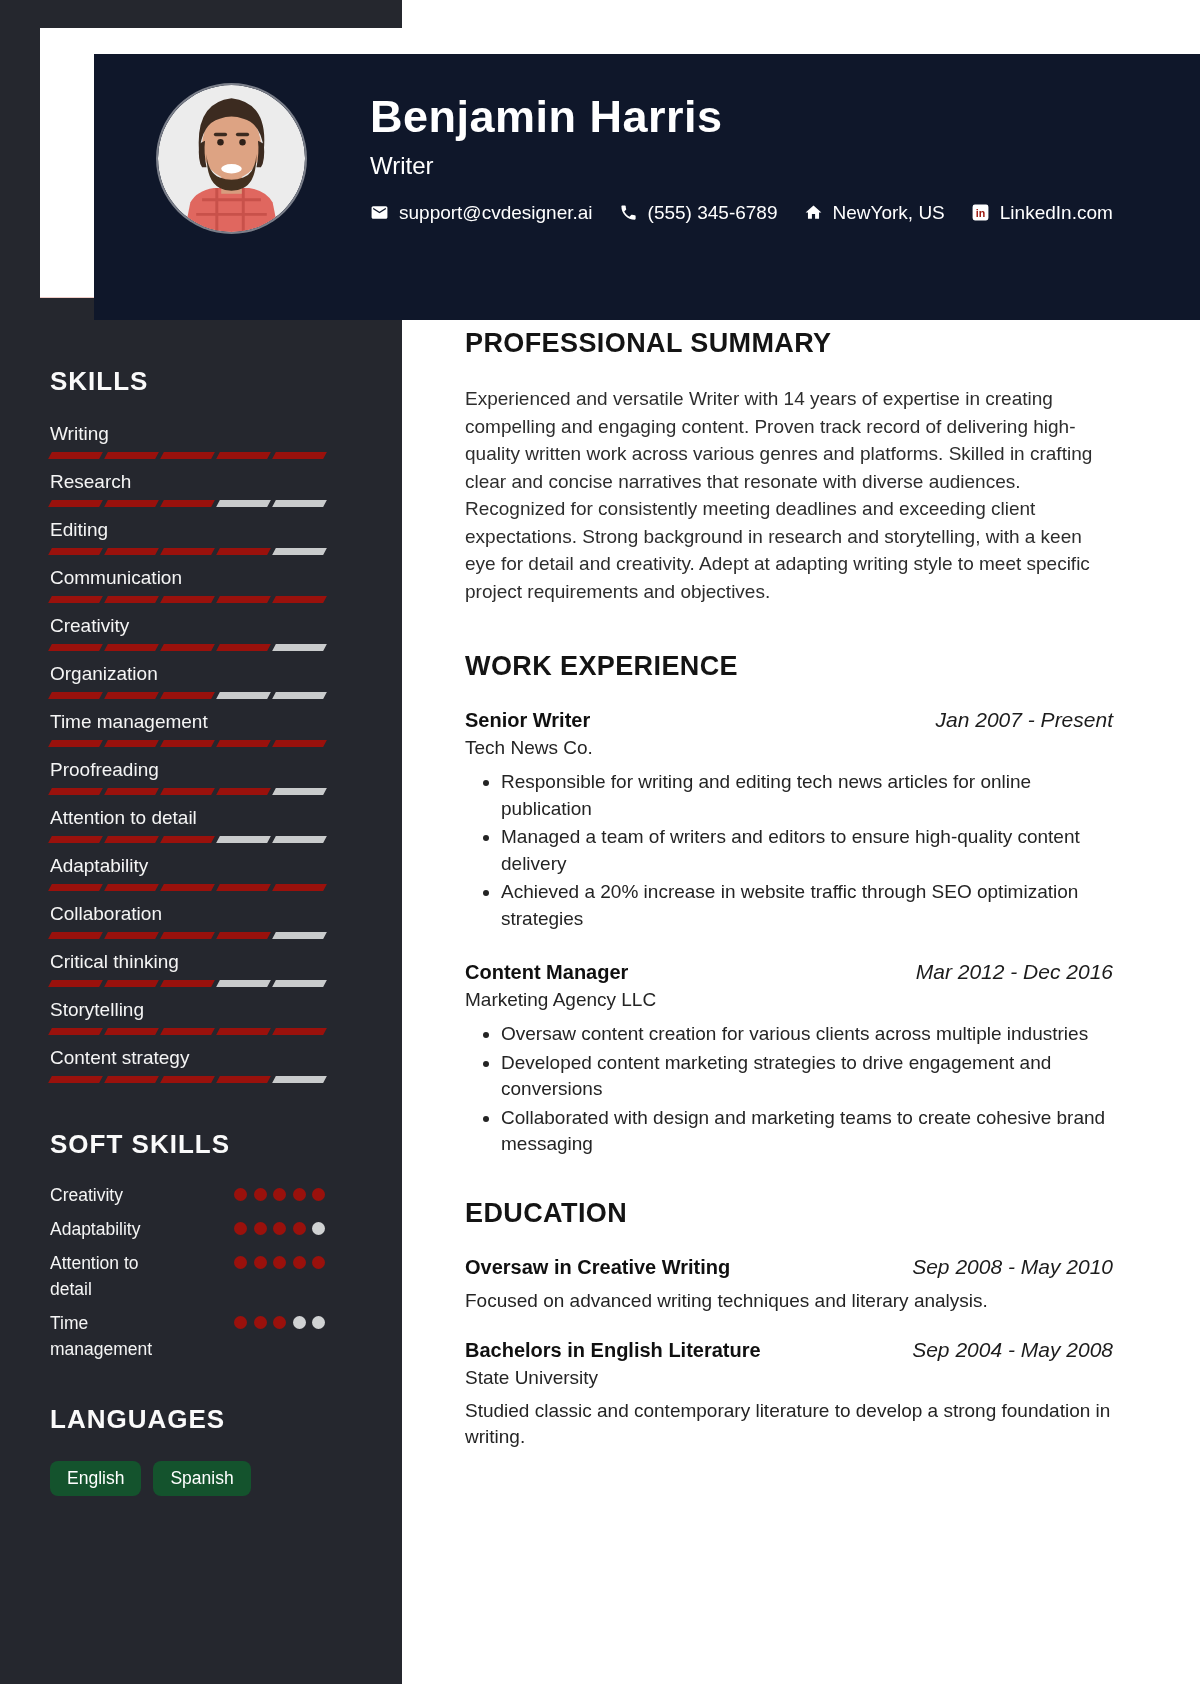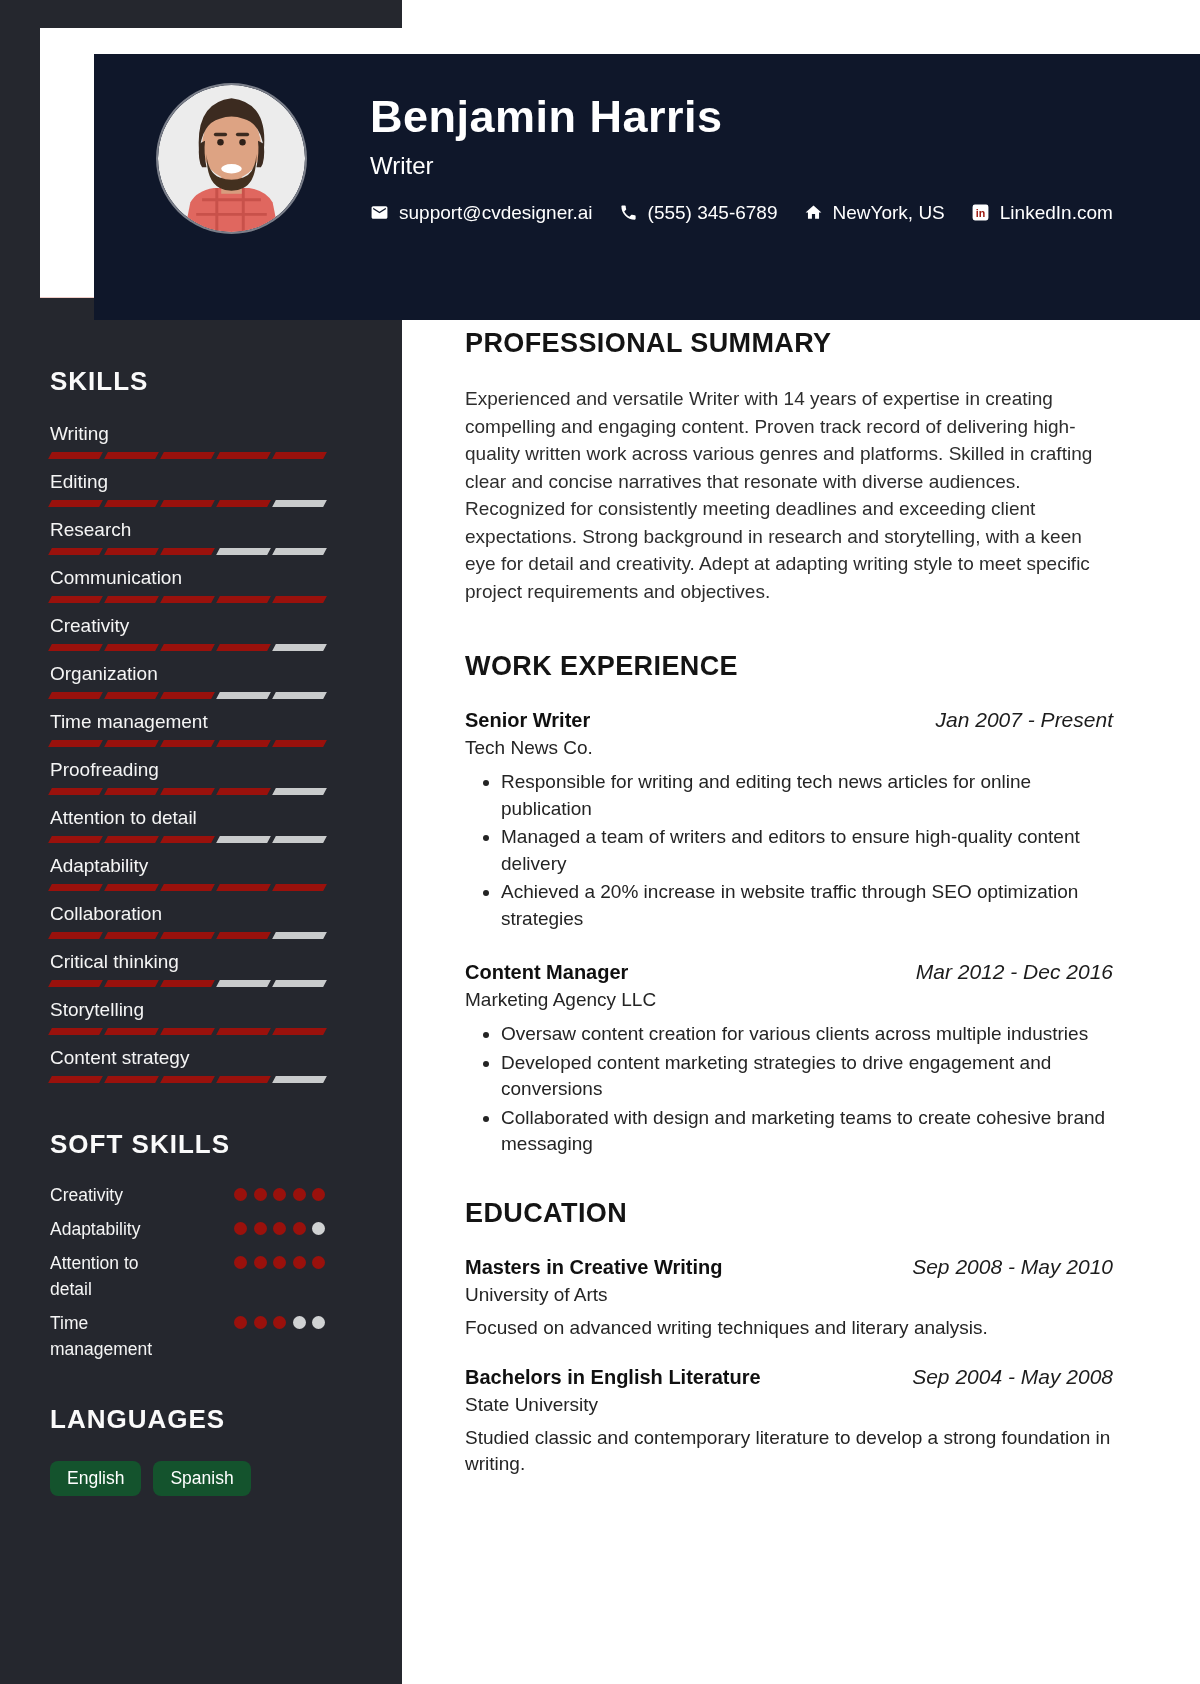--- a/index.html
+++ b/index.html
@@ -165,36 +165,36 @@
           <div class="skill-label">Writing</div>
           <div class="bar">
             <span class="seg on"></span>
             <span class="seg on"></span>
             <span class="seg on"></span>
             <span class="seg on"></span>
             <span class="seg on"></span>
           </div>
         </div>
         <div class="skill">
+          <div class="skill-label">Research</div>
+          <div class="bar">
+            <span class="seg on"></span>
+            <span class="seg on"></span>
+            <span class="seg on"></span>
+            <span class="seg off"></span>
+            <span class="seg off"></span>
+          </div>
+        </div>
+        <div class="skill">
           <div class="skill-label">Editing</div>
           <div class="bar">
             <span class="seg on"></span>
             <span class="seg on"></span>
             <span class="seg on"></span>
             <span class="seg on"></span>
-            <span class="seg off"></span>
-          </div>
-        </div>
-        <div class="skill">
-          <div class="skill-label">Research</div>
-          <div class="bar">
-            <span class="seg on"></span>
-            <span class="seg on"></span>
-            <span class="seg on"></span>
-            <span class="seg off"></span>
             <span class="seg off"></span>
           </div>
         </div>
         <div class="skill">
           <div class="skill-label">Communication</div>
           <div class="bar">
             <span class="seg on"></span>
             <span class="seg on"></span>
             <span class="seg on"></span>
             <span class="seg on"></span>
@@ -384,24 +384,23 @@
           <li>Developed content marketing strategies to drive engagement and conversions</li>
           <li>Collaborated with design and marketing teams to create cohesive brand messaging</li>
         </ul>
       </div>
     </div>
 
   <h2 class="h2-next2">EDUCATION</h2>
   <div id="education-list">
       <div class="edu">
         <div class="row-head">
-          <span class="row-title">Masters in Creative Writing</span>
+          <span class="row-title">Oversaw in Creative Writing</span>
           <span class="row-dates">Sep 2008 - May 2010</span>
         </div>
-        <div class="row-sub">University of Arts</div>
         <p class="edu-desc">Focused on advanced writing techniques and literary analysis.</p>
       </div>
       <div class="edu">
         <div class="row-head">
           <span class="row-title">Bachelors in English Literature</span>
           <span class="row-dates">Sep 2004 - May 2008</span>
         </div>
         <div class="row-sub">State University</div>
         <p class="edu-desc">Studied classic and contemporary literature to develop a strong foundation in writing.</p>
       </div>

